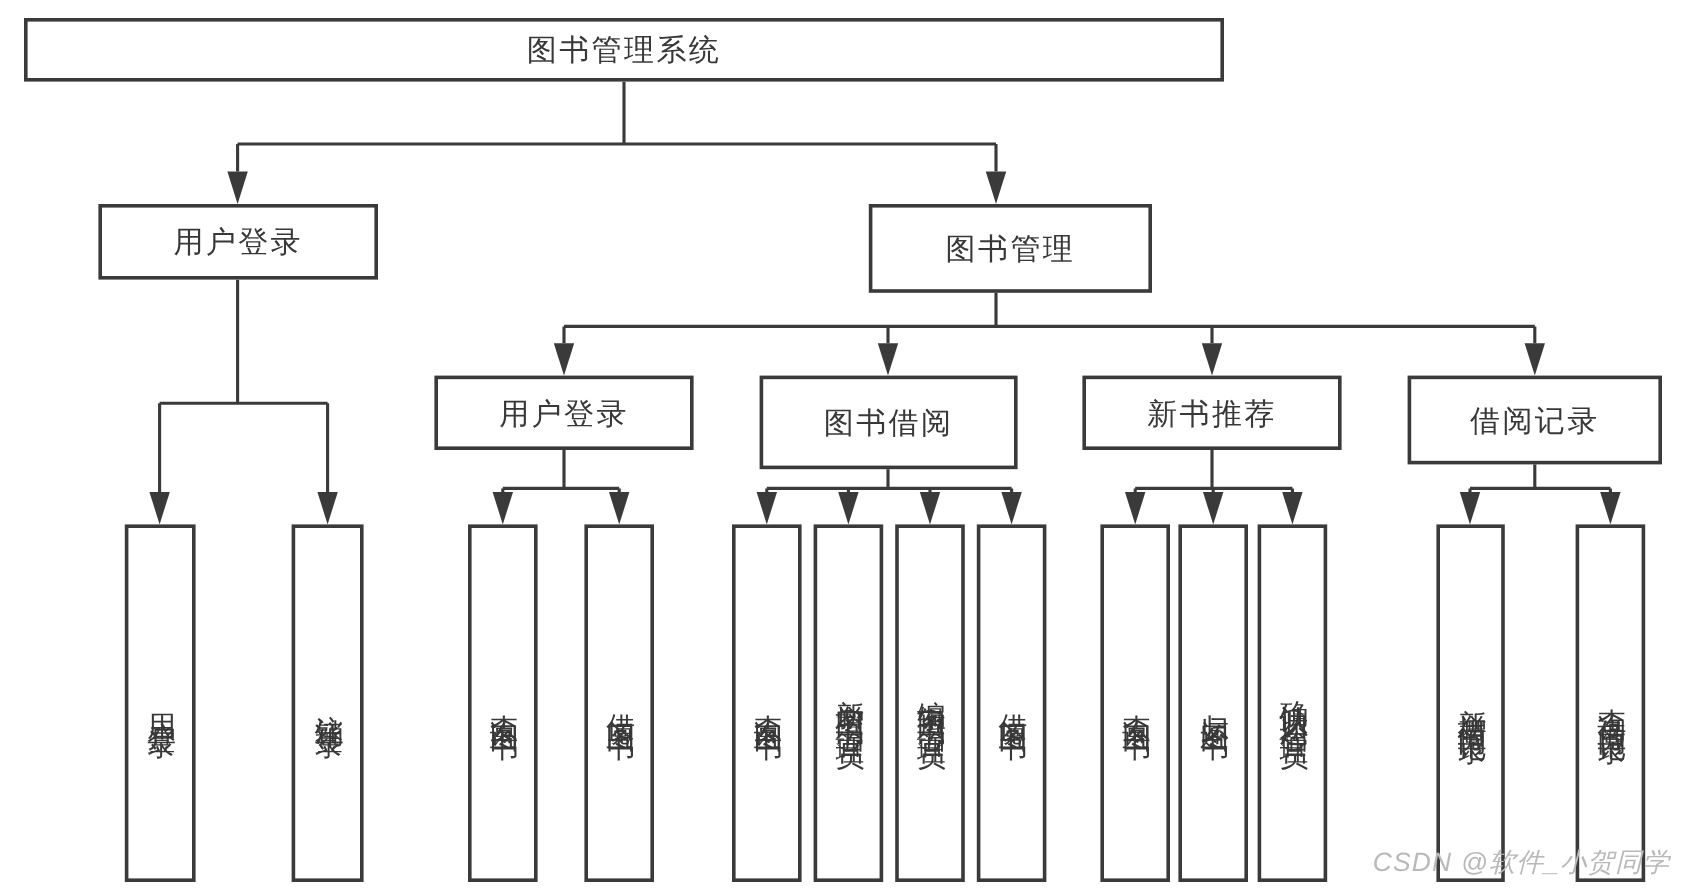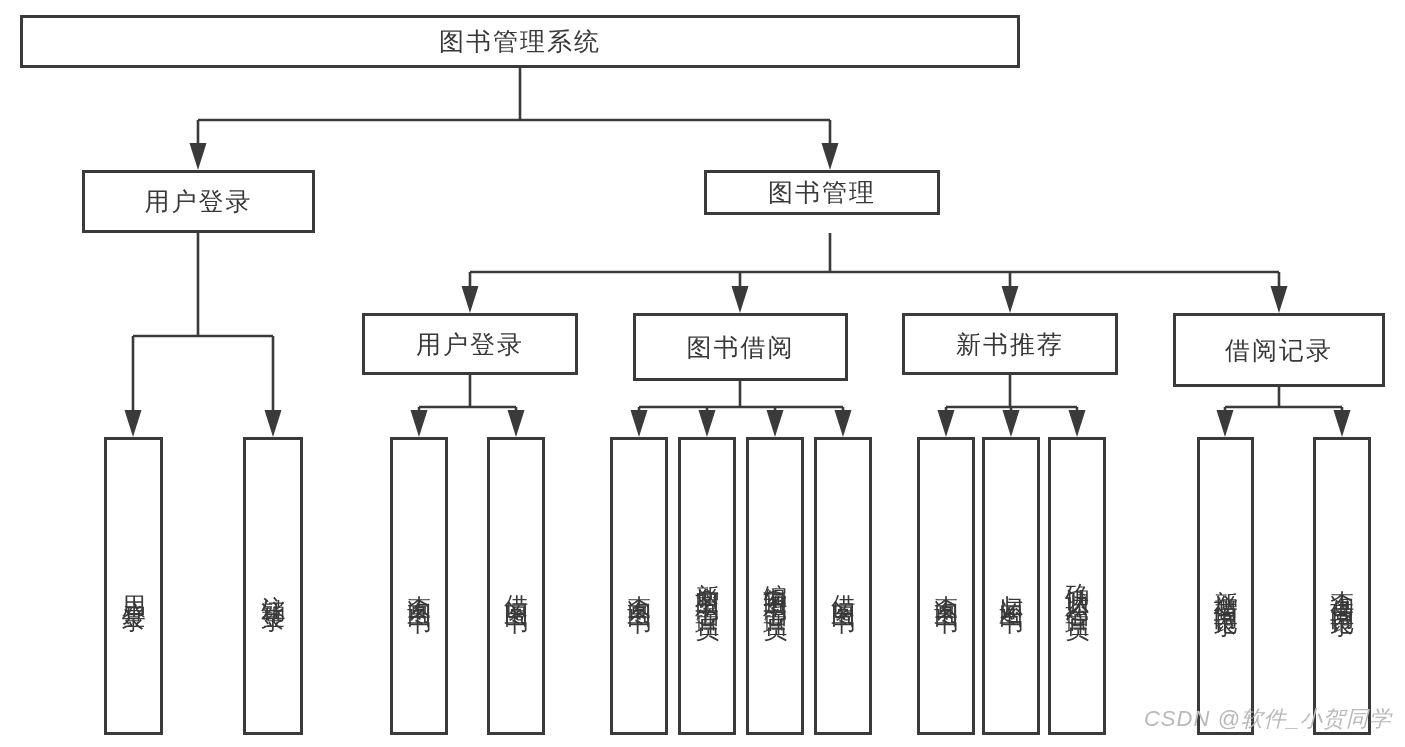--- a/index.html
+++ b/index.html
@@ -95,24 +95,24 @@
     <polygon points="1068.5,410 1085.5,410 1077,437"></polygon>
 
     <path d="M1279,375 V407 M1225,407 H1342 M1225,407 V410 M1342,407 V410"></path>
     <polygon points="1216.5,410 1233.5,410 1225,437"></polygon>
     <polygon points="1333.5,410 1350.5,410 1342,437"></polygon>
   </svg>
 
   <div class="hnode" style="left:20px;top:15px;width:1000px;height:53px">图书管理系统</div>
 
   <div class="hnode" style="left:82px;top:170px;width:233px;height:63px">用户登录</div>
-  <div class="hnode" style="left:704px;top:170px;width:236px;height:45px">图书管理</div>
+  <div class="hnode" style="left:724px;top:170px;width:236px;height:74px">图书管理</div>
 
   <div class="hnode" style="left:362px;top:313px;width:216px;height:62px">用户登录</div>
-  <div class="hnode" style="left:633px;top:313px;width:215px;height:68px">图书借阅</div>
+  <div class="hnode" style="left:633px;top:313px;width:215px;height:78px">图书借阅</div>
   <div class="hnode" style="left:902px;top:313px;width:216px;height:62px">新书推荐</div>
   <div class="hnode" style="left:1173px;top:313px;width:212px;height:74px">借阅记录</div>
 
   <div class="vnode" style="left:104px;top:437px;width:59px;height:298px">
     <span class="vtext">用户登录</span>
     </div>
   <div class="vnode" style="left:243px;top:437px;width:60px;height:298px">
     <span class="vtext">注销登录</span>
     </div>
 

